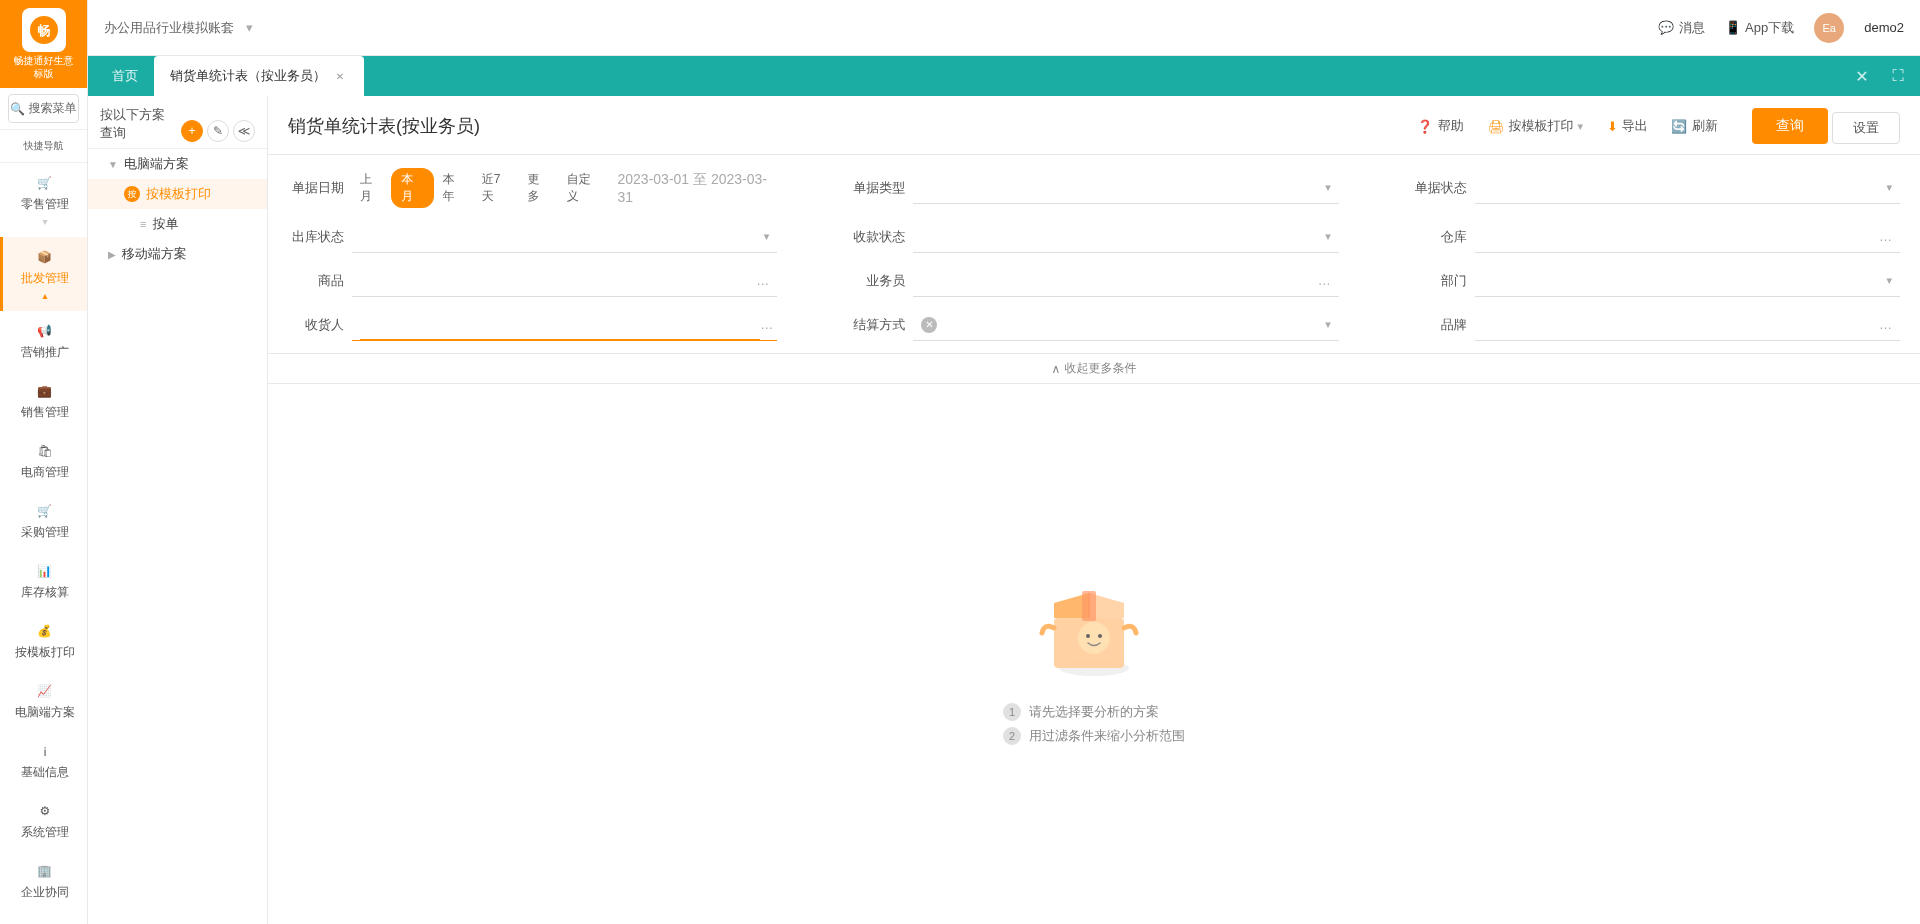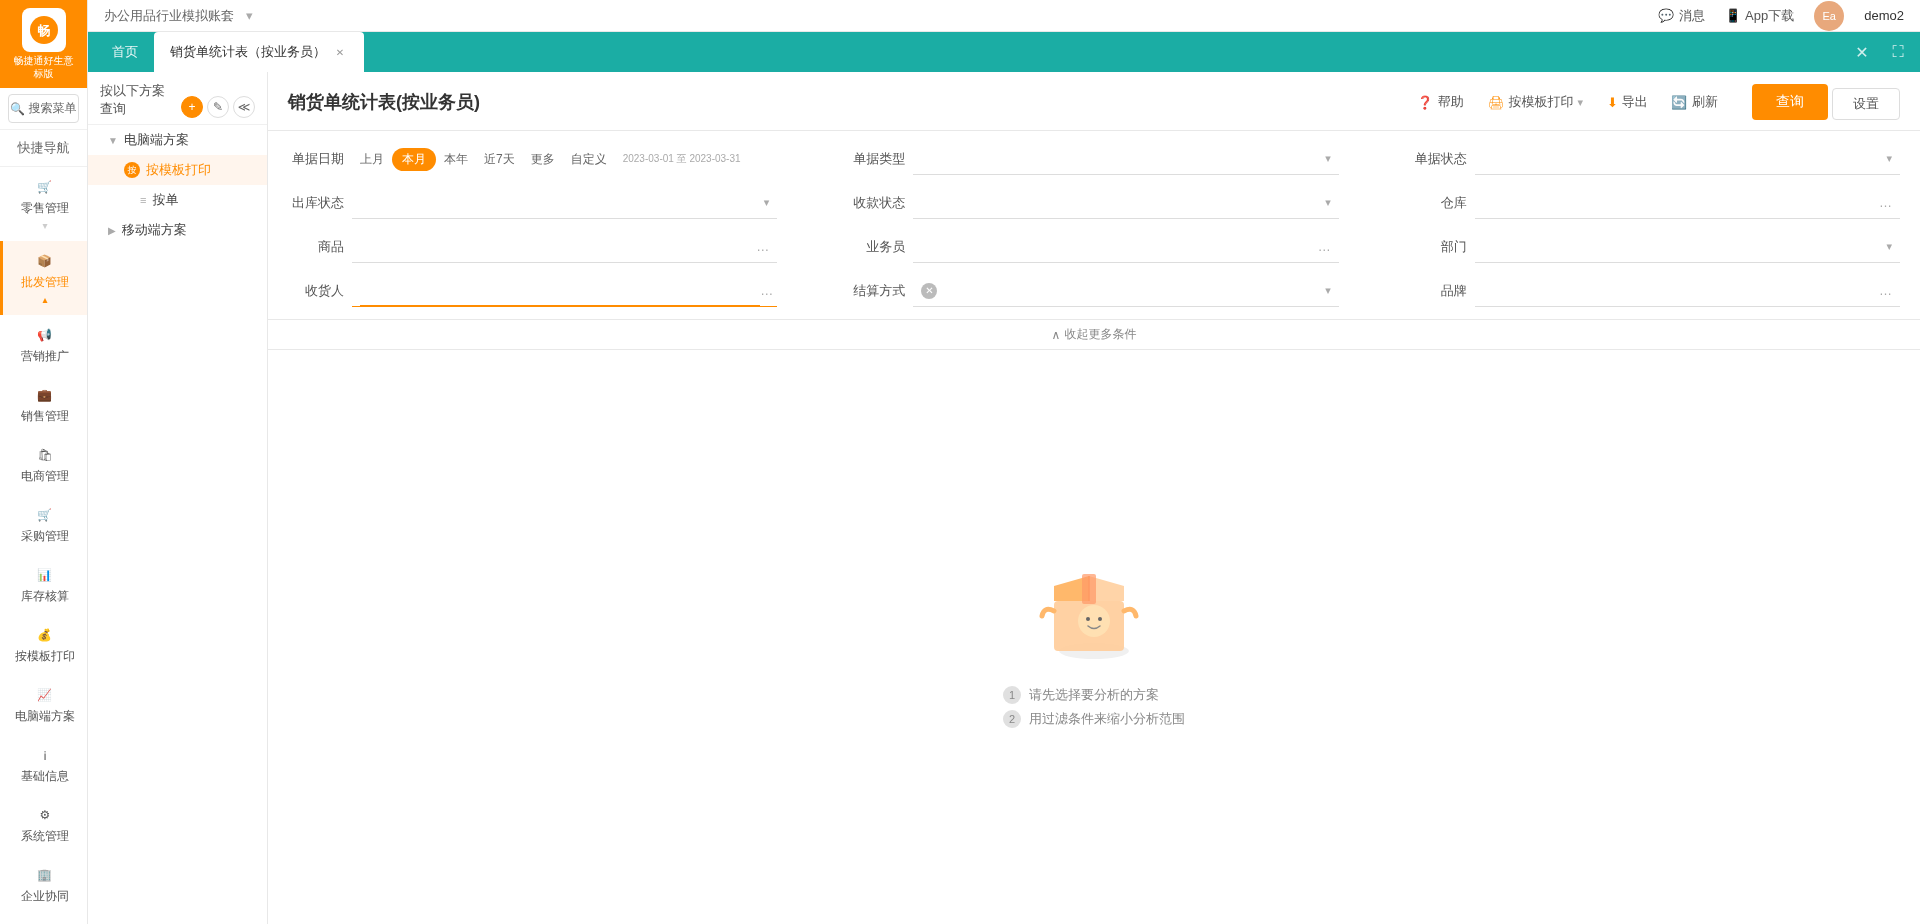--- a/index.html
+++ b/index.html
@@ -7,31 +7,31 @@
 
     
     .sidebar { width: 88px; background: #fff; display: flex; flex-direction: column; align-items: center; border-right: 1px solid #e8e8e8; flex-shrink: 0; }
     .sidebar-logo { width: 100%; padding: 8px 6px; display: flex; flex-direction: column; align-items: center; background: #ff8c00; }
     .sidebar-logo-icon { width: 44px; height: 44px; border-radius: 8px; background: #fff; display: flex; align-items: center; justify-content: center; margin-bottom: 2px; }
     .sidebar-logo-icon svg { width: 32px; height: 32px; }
     .sidebar-logo-text { color: #fff; font-size: 11px; text-align: center; line-height: 1.3; }
     .sidebar-search { width: 100%; padding: 6px 8px; border-bottom: 1px solid #f0f0f0; }
     .sidebar-search-btn { width: 100%; padding: 5px 0; background: none; border: 1px solid #ddd; border-radius: 4px; cursor: pointer; font-size: 12px; color: #666; display: flex; align-items: center; justify-content: center; gap: 3px; }
     .sidebar-nav { width: 100%; padding: 4px 0; border-bottom: 1px solid #f0f0f0; }
-    .sidebar-nav-btn { width: 100%; padding: 5px 0; background: none; border: none; cursor: pointer; font-size: 13px; color: #666; text-align: center; }
+    .sidebar-nav-btn { width: 100%; padding: 5px 0; background: none; border: none; cursor: pointer; font-size: 10px; color: #666; text-align: center; }
     .sidebar-menu-items { flex: 1; width: 100%; overflow-y: auto; }
     .sidebar-menu-item { width: 100%; padding: 10px 4px; display: flex; flex-direction: column; align-items: center; cursor: pointer; font-size: 12px; color: #555; gap: 3px; border-left: 3px solid transparent; }
     .sidebar-menu-item.active { background: #fff5ed; color: #ff8c00; border-left-color: #ff8c00; }
     .sidebar-menu-item .icon-circle { width: 20px; height: 20px; display: flex; align-items: center; justify-content: center; }
 
     
     .main { flex: 1; display: flex; flex-direction: column; overflow: hidden; }
 
     
-    .top-header { height: 32px; background: #fff; display: flex; align-items: center; padding: 0 16px; border-bottom: 1px solid #e8e8e8; gap: 12px; }
+    .top-header { height: 56px; background: #fff; display: flex; align-items: center; padding: 0 16px; border-bottom: 1px solid #e8e8e8; gap: 12px; }
     .breadcrumb-text { font-size: 13px; color: #666; }
     .top-header-right { margin-left: auto; display: flex; align-items: center; gap: 20px; }
     .top-header-btn { display: flex; align-items: center; gap: 4px; color: #555; font-size: 13px; cursor: pointer; background: none; border: none; }
     .user-avatar { width: 30px; height: 30px; border-radius: 50%; background: #ff8c00; display: flex; align-items: center; justify-content: center; color: #fff; font-size: 12px; overflow: hidden; }
 
     
     .tab-bar { height: 40px; background: #1bada4; display: flex; align-items: center; padding: 0 8px; gap: 0; }
     .tab-item { height: 40px; padding: 0 16px; display: flex; align-items: center; gap: 6px; cursor: pointer; color: rgba(255,255,255,0.85); font-size: 13px; border-radius: 4px 4px 0 0; position: relative; }
     .tab-item.active { background: #fff; color: #333; }
     .tab-item.home { color: rgba(255,255,255,0.9); font-weight: 500; text-align: center; }
@@ -56,39 +56,39 @@
     .tree-child.active { color: #ff8c00; background: #fff5ed; }
     .tree-child .child-icon { width: 16px; height: 16px; border-radius: 50%; background: #ff8c00; display: flex; align-items: center; justify-content: center; color: #fff; font-size: 10px; flex-shrink: 0; }
     .tree-sub-child { padding: 6px 12px 6px 52px; display: flex; align-items: center; gap: 6px; cursor: pointer; font-size: 13px; color: #444; }
     .tree-sub-child .sub-icon { font-size: 11px; color: #aaa; }
 
     
     .right-panel { flex: 1; display: flex; flex-direction: column; overflow: hidden; }
 
     
     .page-header { background: #fff; padding: 12px 20px 10px; border-bottom: 1px solid #e8e8e8; display: flex; align-items: center; }
-    .page-title { font-size: 18px; font-weight: 700; color: #333; flex: 1; }
+    .page-title { font-size: 18px; font-weight: 400; color: #333; flex: 1; }
     .page-header-actions { display: flex; align-items: center; gap: 12px; }
     .page-action-btn { display: flex; align-items: center; gap: 4px; font-size: 13px; color: #555; cursor: pointer; background: none; border: none; padding: 4px 6px; border-radius: 4px; }
     .page-action-btn .btn-icon { color: #ff8c00; }
     .query-btn { background: #ff8c00; color: #fff; border: none; padding: 8px 24px; border-radius: 4px; font-size: 14px; cursor: pointer; font-weight: 500; }
     .set-btn { background: #fff; color: #555; border: 1px solid #ddd; padding: 6px 20px; border-radius: 4px; font-size: 13px; cursor: pointer; margin-top: 4px; }
 
     
     .filter-area { background: #fff; padding: 12px 20px; border-bottom: 1px solid #e8e8e8; }
     .filter-row { display: flex; align-items: center; margin-bottom: 12px; gap: 16px; }
     .filter-row:last-child { margin-bottom: 0; }
     .filter-item { display: flex; align-items: center; flex: 1; gap: 8px; min-width: 0; }
     .filter-label { font-size: 13px; color: #555; white-space: nowrap; min-width: 56px; text-align: right; }
     .filter-select { flex: 1; height: 32px; border: none; border-bottom: 1px solid #ddd; padding: 0 8px; font-size: 13px; background: transparent; outline: none; color: #333; display: flex; align-items: center; cursor: pointer; justify-content: space-between; }
     .filter-select-arrow { color: #aaa; font-size: 11px; }
     .date-bar { display: flex; align-items: center; gap: 0; flex: 1; }
     .date-tab { padding: 4px 8px; font-size: 12px; color: #666; cursor: pointer; border-radius: 3px; }
     .date-tab.active { background: #ff8c00; color: #fff; border-radius: 12px; padding: 3px 10px; }
-    .date-range { font-size: 10px; color: #aaa; margin-left: 8px; }
+    .date-range { font-size: 14px; color: #aaa; margin-left: 8px; }
     .collapse-bar { text-align: center; padding: 6px; background: #fff; border-bottom: 1px solid #e8e8e8; }
     .collapse-btn { background: none; border: none; cursor: pointer; font-size: 12px; color: #888; display: inline-flex; align-items: center; gap: 4px; }
 
     
     .empty-state { flex: 1; display: flex; flex-direction: column; align-items: center; justify-content: center; background: #fff; gap: 20px; padding: 40px; }
     .empty-icon { width: 120px; height: 120px; position: relative; }
     .empty-hint { display: flex; flex-direction: column; gap: 6px; align-items: flex-start; }
     .empty-hint-item { display: flex; align-items: center; gap: 8px; font-size: 13px; color: #888; }
     .hint-num { width: 18px; height: 18px; border-radius: 50%; background: #e0e0e0; color: #888; font-size: 11px; display: flex; align-items: center; justify-content: center; flex-shrink: 0; }
     .filter-input-wrapper { flex: 1; display: flex; align-items: center; border-bottom: 1px solid #ddd; padding: 0 4px 0 8px; }

